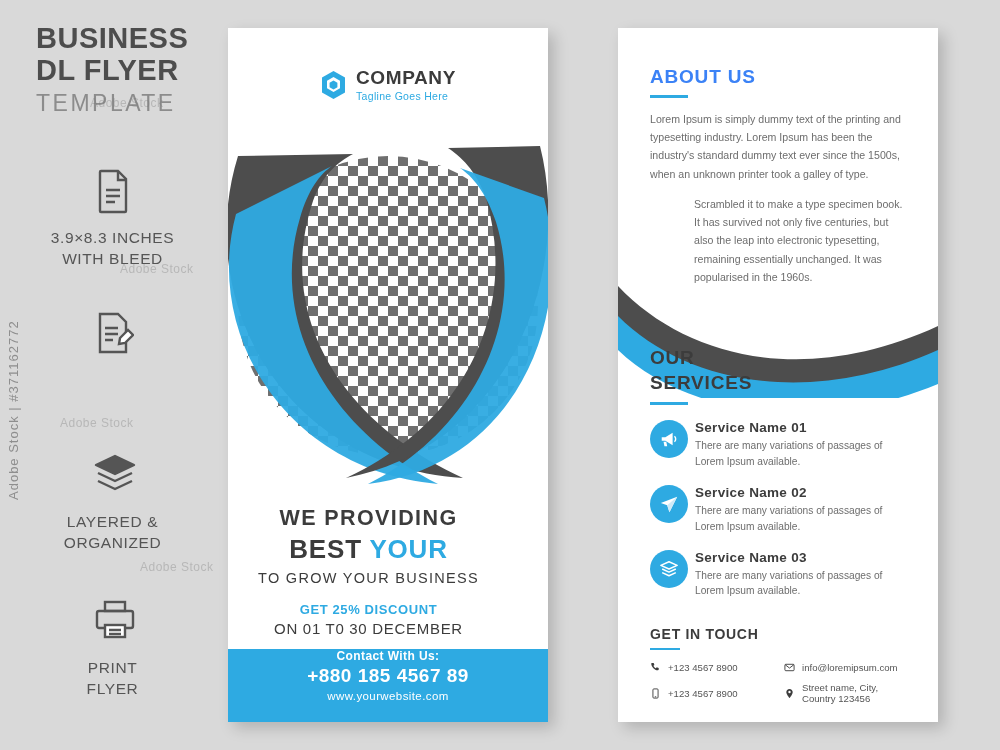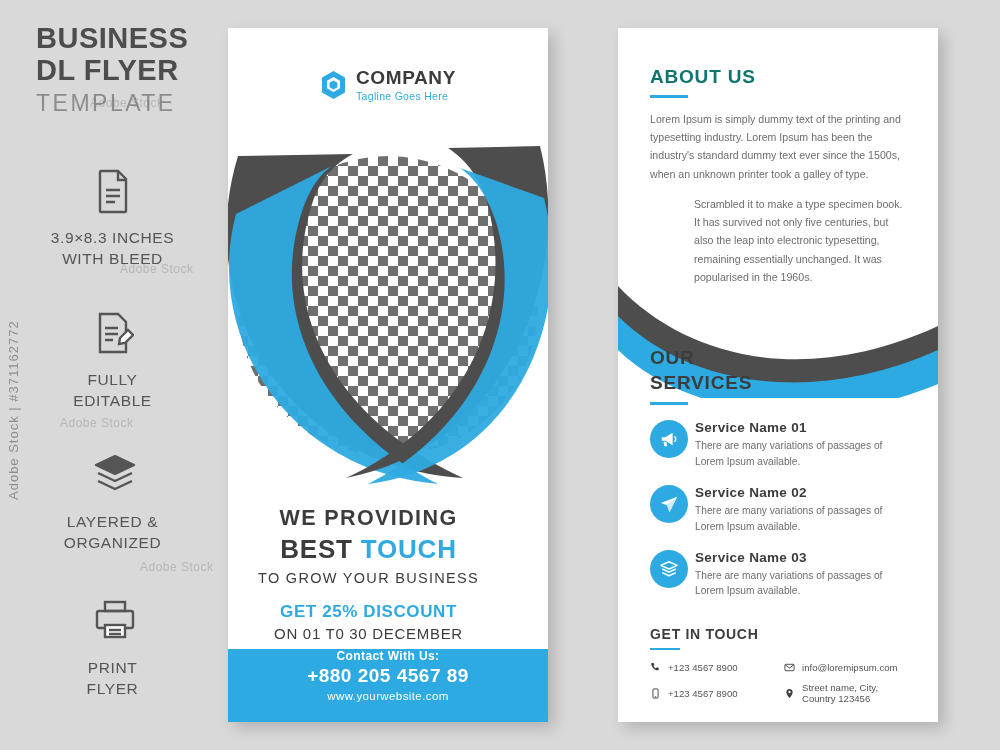--- a/index.html
+++ b/index.html
@@ -93,35 +93,35 @@
     position:absolute; left:0; top:0; width:320px; height:360px;
   }
 
   .headline-block {
     position:absolute; left:0; top:478px; width:281px; text-align:center;
   }
   .hl1 { font-size:21.5px; font-weight:bold; color:#3c3c3c; letter-spacing:1.4px; }
   .hl2 { font-size:26px; font-weight:bold; letter-spacing:0.8px; margin-top:3px; color:#3c3c3c;}
   .hl2 .accent { color:#2eaae2; }
   .hl3 { font-size:14.5px; color:#3c3c3c; letter-spacing:1.3px; margin-top:5px; }
-  .hl4 { font-size:17px; font-weight:bold; color:#2eaae2; letter-spacing:0.6px; margin-top:16px; }
+  .hl4 { font-size:13px; font-weight:bold; color:#2eaae2; letter-spacing:0.6px; margin-top:16px; }
   .hl5 { font-size:15px; color:#3c3c3c; letter-spacing:0.7px; margin-top:3px; }
 
   .contact-bar {
     position:absolute; left:0; bottom:0; width:320px; height:73px;
     background:#2eaae2; color:#fff; text-align:center; 
   }
   .cb1 { font-size:12px; font-weight:bold; letter-spacing:0.4px; }
   .cb2 { font-size:19px; font-weight:bold; letter-spacing:0.5px; margin-top:2px; }
   .cb3 { font-size:11.5px; letter-spacing:0.4px; margin-top:3px; }
 
   
   .bp { position:absolute; left:32px; width:260px; }
   .sec-title {
-    font-size:19px; font-weight:bold; color:#0f766e; letter-spacing:0.8px;
+    font-size:19px; font-weight:bold; color:#3b82f6; letter-spacing:0.8px;
   }
   .sec-rule { width:38px; height:3px; background:#2eaae2; margin-top:7px; }
   .body-text {
     font-size:10.6px; color:#6d6d6d; line-height:1.72; margin-top:12px;
   }
   .body-text + .body-text { margin-top:12px;margin-left:44px; }
 
   .swoosh { position:absolute; left:0; top:240px; width:320px; height:130px; }
 
   .services-title { font-size:19px; font-weight:bold; color:#3c3c3c; letter-spacing:0.8px; line-height:1.3;}
@@ -165,22 +165,20 @@
   </div>
 
   <div class="feature f2">
     <span class="ficon">
       <svg viewBox="0 0 42 46" width="42" height="46" fill="none" stroke="#555" stroke-width="2.4">
         <path d="M8 4 h18 l8 8 v30 H8 z"></path>
         <path d="M13 18 h13 M13 24 h13 M13 30 h8"></path>
         <path d="M28 28 l8 -8 l5 5 l-8 8 l-6 1 z" fill="#fff"></path>
       </svg>
     </span>
-    <div class="flabel">FULLY
-EDITABLE</div>
   </div>
 
   <div class="feature f3">
     <span class="ficon">
       <svg viewBox="0 0 46 42" width="46" height="42" fill="none" stroke="#555" stroke-width="2.4" stroke-linejoin="round">
         <path d="M23 4 L42 13 L23 22 L4 13 z" fill="#555"></path>
         <path d="M6 21 L23 29 L40 21"></path>
         <path d="M6 29 L23 37 L40 29"></path>
       </svg>
     </span>
@@ -250,29 +248,29 @@
       <path d="M8 88 C -25 210, 60 345, 210 358 C 105 305, 40 200, 72 92 C 80 64, 92 48, 104 40 Z" fill="#2eaae2" opacity="0.95"></path>
 
       <path d="M312 20 C 345 150, 280 320, 118 352 C 232 300, 292 190, 258 72 C 248 44, 232 30, 220 22 Z" fill="#4d4d4d"></path>
 
       <path d="M316 72 C 348 200, 282 340, 140 358 C 240 308, 300 200, 268 96 C 258 66, 244 50, 232 42 Z" fill="#2eaae2" opacity="0.95"></path>
     </svg>
   </div>
 
   <div class="headline-block">
     <div class="hl1">WE PROVIDING</div>
-    <div class="hl2"><span>BEST </span><span class="accent">TOUCH</span></div>
+    <div class="hl2"><span>BEST </span><span class="accent">YOUR</span></div>
     <div class="hl3">TO GROW YOUR BUSINESS</div>
     <div class="hl4">GET 25% DISCOUNT</div>
     <div class="hl5">ON 01 T0 30 DECEMBER</div>
   </div>
 
   <div class="contact-bar">
     <div class="cb1">Contact With Us:</div>
-    <div class="cb2">+880 205 4567 89</div>
+    <div class="cb2">+880 185 4567 89</div>
     <div class="cb3">www.yourwebsite.com</div>
   </div>
 </div>
 
 <div class="panel" id="panel-back">
 
   <div class="bp" style="top:38px;">
     <div class="sec-title">ABOUT US</div>
     <div class="sec-rule"></div>
     <div class="body-text">Lorem Ipsum is simply dummy text of the printing and typesetting industry. Lorem Ipsum has been the industry's standard dummy text ever since the 1500s, when an unknown printer took a galley of type.</div>

